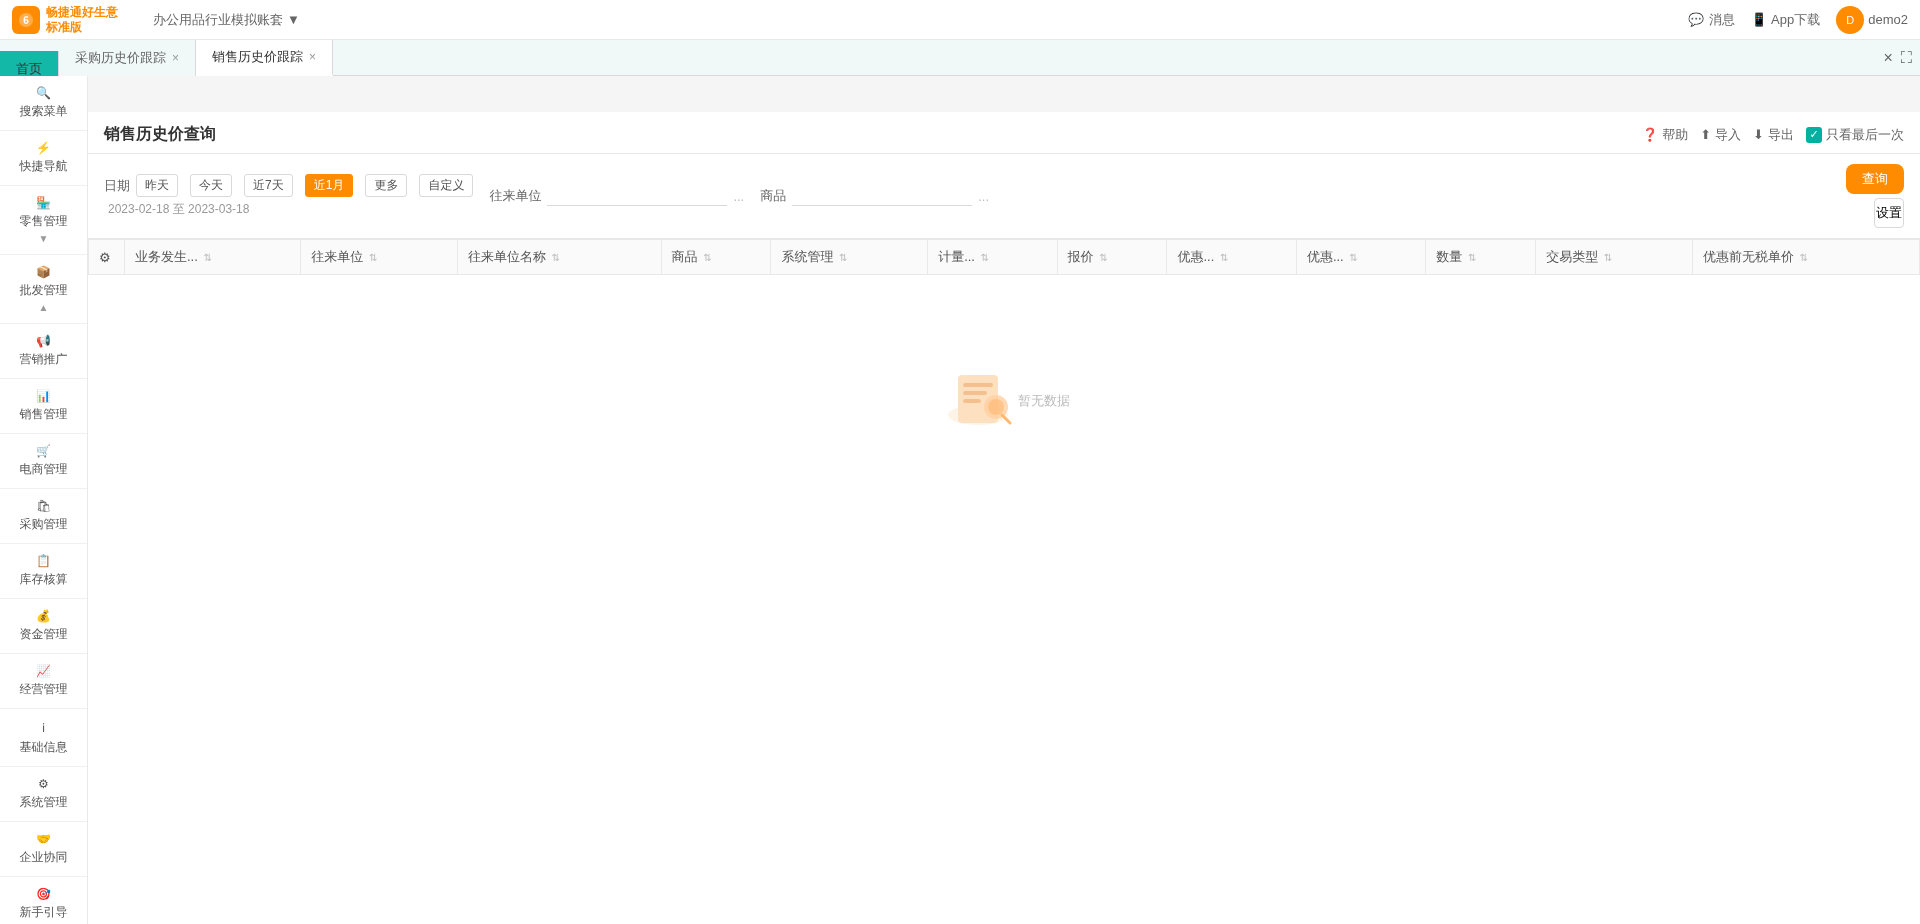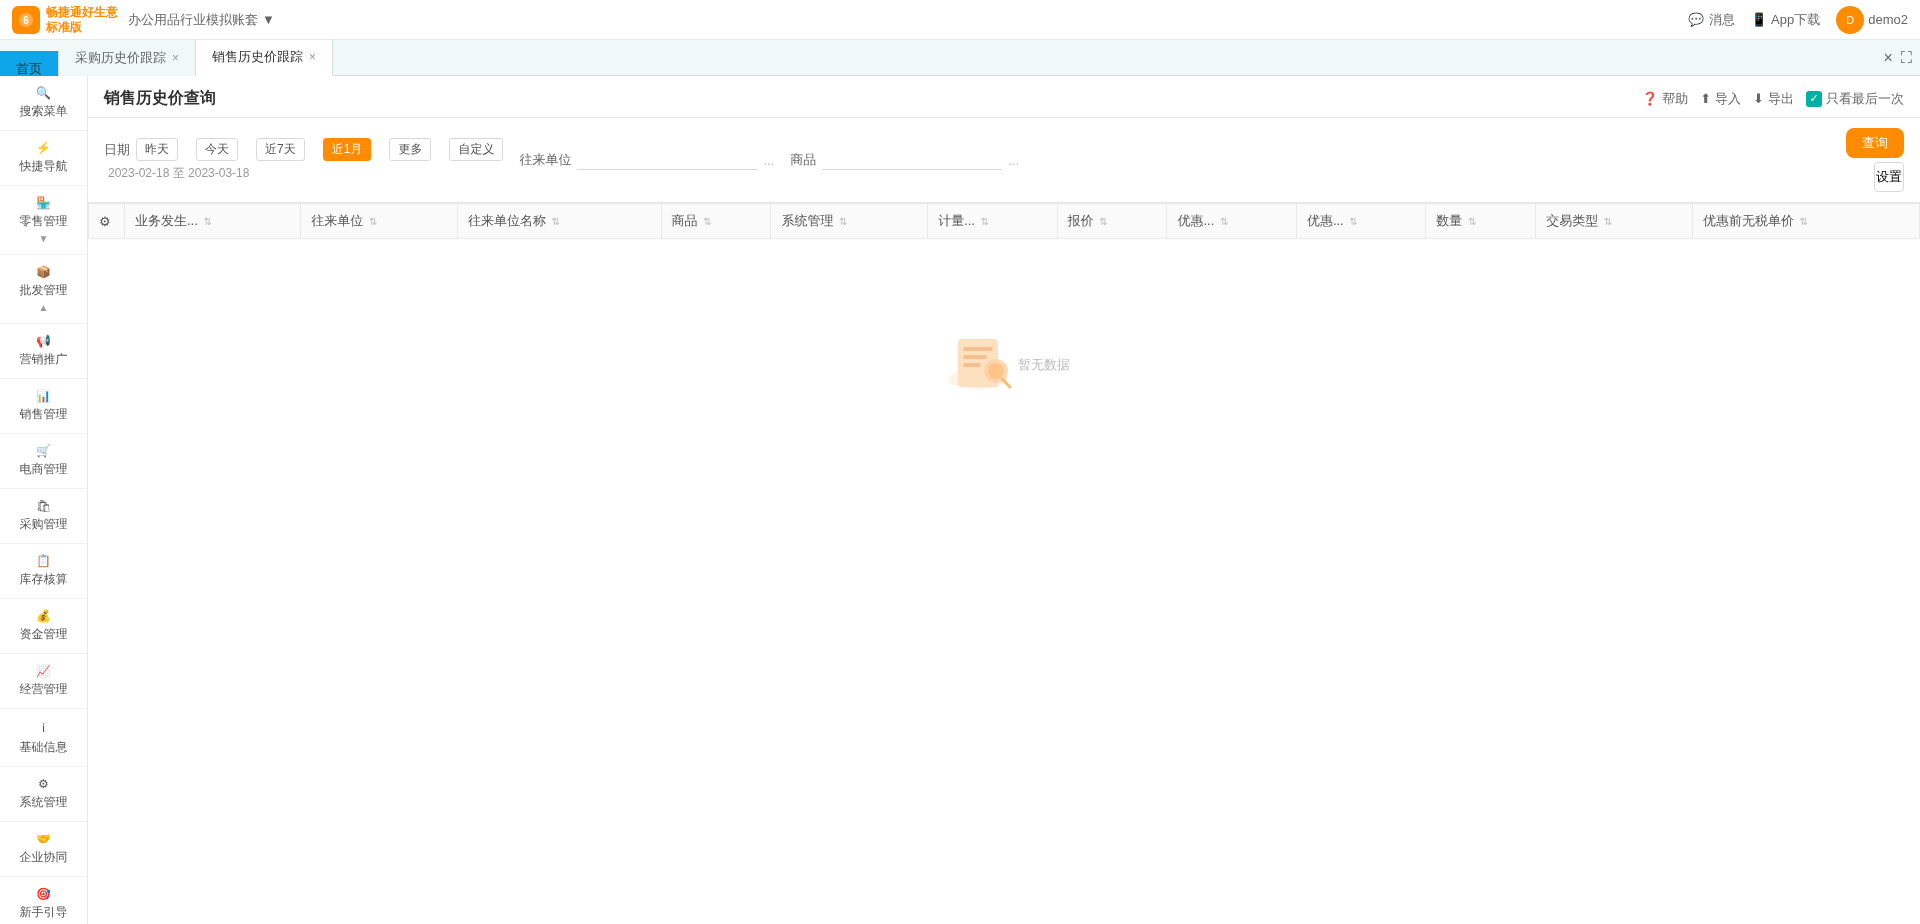--- a/index.html
+++ b/index.html
@@ -13,21 +13,21 @@
       align-items: center;
       padding: 0 12px;
       border-bottom: 1px solid #e8e8e8;
       justify-content: space-between;
     }
     .top-header-left { display: flex; align-items: center; gap: 10px; }
     .logo-area { display: flex; align-items: center; gap: 6px; }
     .logo-icon { width: 28px; height: 28px; background: #ff8c00; border-radius: 6px; display: flex; align-items: center; justify-content: center; }
     .logo-icon svg { fill: white; }
     .logo-text { font-size: 12px; color: #ff8c00; font-weight: bold; line-height: 1.2; }
-    .app-selector { display: flex; align-items: center; gap: 4px; color: #666; font-size: 13px; cursor: pointer; }
+    .app-selector { display: flex; align-items: center; gap: 4px; color: #666; font-size: 13px; cursor: pointer; margin-left: 25px; }
     .top-header-right { display: flex; align-items: center; gap: 16px; color: #666; font-size: 13px; }
     .header-action { display: flex; align-items: center; gap: 4px; cursor: pointer; }
     .user-avatar { width: 28px; height: 28px; border-radius: 50%; background: #ff8c00; display: flex; align-items: center; justify-content: center; color: white; font-size: 11px; }
 
     
     .tab-bar {
       height: 36px;
       background: #f0f9f8;
       display: flex;
       align-items: center;
@@ -40,21 +40,21 @@
       display: flex;
       align-items: center;
       gap: 6px;
       font-size: 13px;
       cursor: pointer;
       border-right: 1px solid #d9d9d9;
       color: #666;
       background: #f0f9f8;
     }
     .tab.home {
-      background: #0ea5e9;
+      background: #14b8a6;
       color: #333;
       margin-top: 23px;
     }
     .tab.active {
       background: white;
       color: #333;
       border-bottom: 2px solid white;
     }
     .tab-close { font-size: 12px; color: #999; cursor: pointer; display: flex; align-items: center; }
     .tab-bar-actions { margin-left: auto; display: flex; align-items: center; gap: 8px; padding-right: 8px; }
@@ -80,21 +80,21 @@
       cursor: pointer;
       border-bottom: 1px solid #f0f0f0;
       display: flex;
       flex-direction: column;
       align-items: center;
       gap: 3px;
     }
     .sidebar-item .arrow { font-size: 10px; color: #999; }
 
     
-    .content { flex: 1; display: flex; flex-direction: column; overflow: hidden; background: #fff; }
+    .content { flex: 1; display: flex; flex-direction: column; overflow: hidden; background: #fff; margin-top: 36px; }
 
     
     .page-header {
       padding: 12px 16px 8px;
       border-bottom: 1px solid #e8e8e8;
       display: flex;
       align-items: center;
       justify-content: space-between;
     }
     .page-title { font-size: 16px; font-weight: bold; color: #333; }
@@ -109,21 +109,21 @@
       padding: 10px 16px;
       background: #fff;
       border-bottom: 1px solid #e8e8e8;
       display: flex;
       align-items: center;
       gap: 16px;
       flex-wrap: wrap;
     }
     .filter-group { display: flex; align-items: center; gap: 6px; }
     .filter-label { color: #666; font-size: 13px; white-space: nowrap; }
-    .date-shortcuts { display: flex; align-items: center; gap: 18px; }
+    .date-shortcuts { display: flex; align-items: center; gap: 12px; }
     .date-btn {
       padding: 2px 8px;
       border: 1px solid #d9d9d9;
       border-radius: 3px;
       background: white;
       cursor: pointer;
       font-size: 12px;
       color: #555;
     }
     .date-btn.active {

